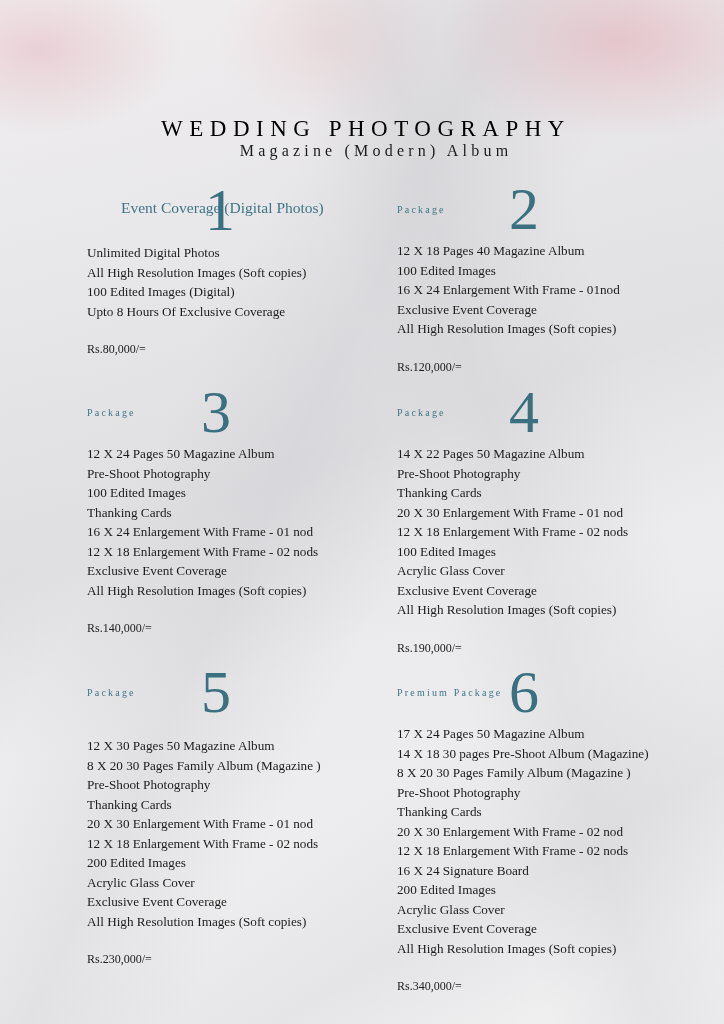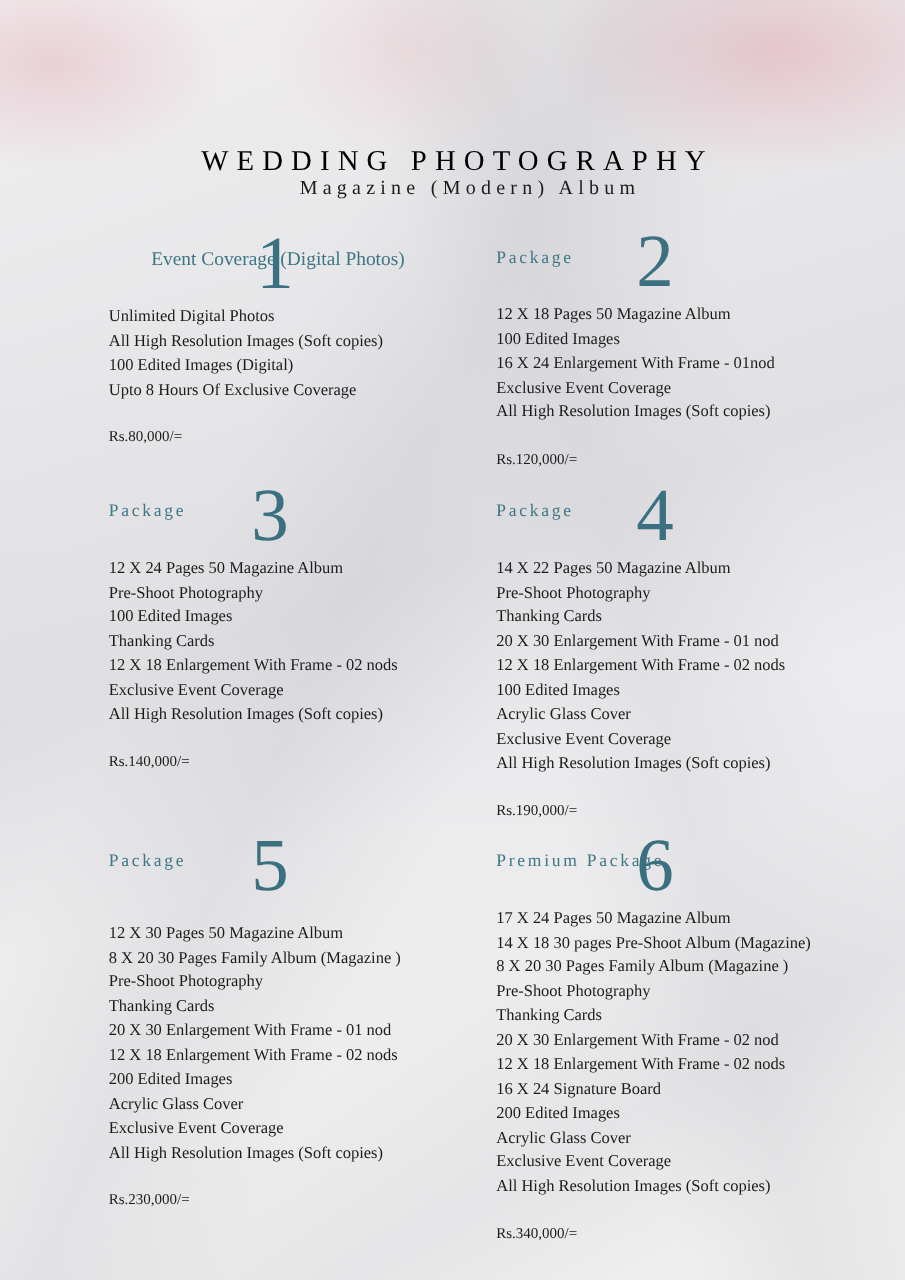--- a/index.html
+++ b/index.html
@@ -29,21 +29,21 @@
       padding-left: 8px;
     }
     .subtitle {
       font-size: 16px; letter-spacing: 4.2px; color: #1c1c1c;
       line-height: 18px; margin-top: 0px; padding-left: 28px;
     }
     .pkg { position: absolute; }
     .pkg-head { position: relative; height: 40px; }
     .pkg-label {
       position: absolute; left: 0; bottom: 6px;
-      font-size: 14px; color: #3f7686; letter-spacing: 2.2px; white-space: nowrap;
+      font-size: 10px; color: #3f7686; letter-spacing: 2.2px; white-space: nowrap;
     }
     .pkg-label.plain { letter-spacing: 0; font-size: 15.5px; margin-left: 34px; }
     .pkg-num {
       position: absolute; font-size: 60px; line-height: 60px; color: #3a7080;
       font-family: "Liberation Serif", serif;
     }
     .items { list-style: none; margin-top: 0px; }
     .items li { font-size: 13.2px; line-height: 19.5px; white-space: nowrap; }
     .price { font-size: 12px; line-height: 19px; margin-top: 19px; }
   </style>
@@ -70,39 +70,40 @@
   </ul>
   <div class="price">Rs.80,000/=</div>
 </div>
 
 <div class="pkg" style="left:397px; top:181px; width:300px;">
   <div class="pkg-head">
     <span class="pkg-label">Package</span>
     <span class="pkg-num" style="left:112px; top:-2px;">2</span>
   </div>
   <ul class="items" style="margin-top:20px;">
-    <li>12 X 18 Pages 50 Magazine Album</li>
+    <li>12 X 18 Pages 40 Magazine Album</li>
     <li>100 Edited Images</li>
     <li>16 X 24 Enlargement With Frame - 01nod</li>
     <li>Exclusive  Event Coverage</li>
     <li>All High Resolution Images (Soft copies)</li>
   </ul>
   <div class="price">Rs.120,000/=</div>
 </div>
 
 <div class="pkg" style="left:87px; top:384px; width:290px;">
   <div class="pkg-head">
     <span class="pkg-label">Package</span>
     <span class="pkg-num" style="left:114px; top:-2px;">3</span>
   </div>
   <ul class="items" style="margin-top:20px;">
     <li>12 X 24 Pages 50 Magazine Album</li>
     <li>Pre-Shoot Photography</li>
     <li>100 Edited Images</li>
     <li>Thanking Cards</li>
+    <li>16 X 24 Enlargement With Frame - 01 nod</li>
     <li>12 X 18 Enlargement With Frame - 02 nods</li>
     <li>Exclusive  Event Coverage</li>
     <li>All High Resolution Images (Soft copies)</li>
   </ul>
   <div class="price">Rs.140,000/=</div>
 </div>
 
 <div class="pkg" style="left:397px; top:384px; width:300px;">
   <div class="pkg-head">
     <span class="pkg-label">Package</span>

